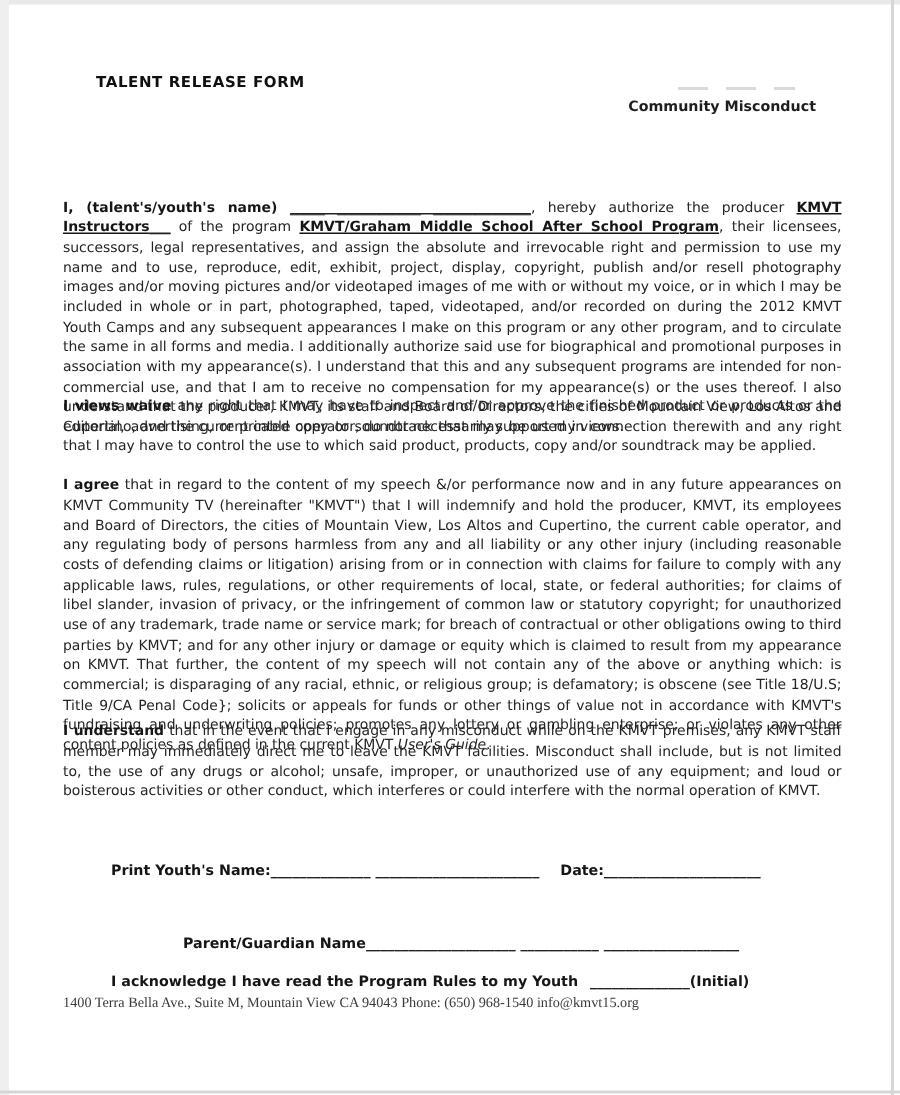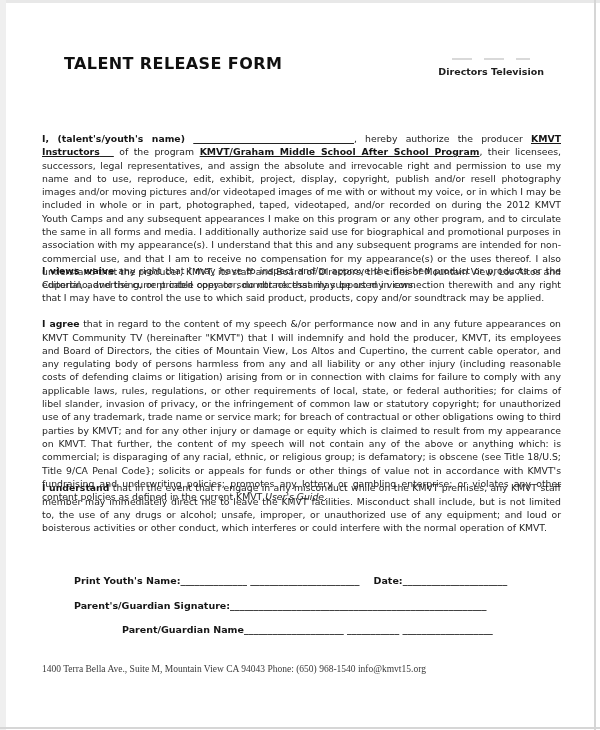--- a/index.html
+++ b/index.html
@@ -4,21 +4,21 @@
 <style>
   html,body{margin:0;padding:0;background:#fff;}
   .page{position:relative;width:600px;height:730px;background:#ffffff;overflow:hidden;
         font-family:"DejaVu Sans",sans-serif;color:#222;}
   
   .edge-top{position:absolute;left:0;top:0;width:600px;height:3px;background:#e8e8e8;}
   .edge-left{position:absolute;left:0;top:0;width:6px;height:730px;background:#efefef;}
   .edge-right{position:absolute;left:594px;top:0;width:2px;height:730px;background:#d6d6d6;}
   .edge-bottom{position:absolute;left:0;top:727px;width:600px;height:2px;background:#d6d6d6;}
 
-  .title{position:absolute;left:64px;top:43px;font-size:16px;font-weight:bold;
+  .title{position:absolute;left:64px;top:43px;font-size:10px;font-weight:bold;
          letter-spacing:.4px;color:#101010;}
   .faded-logo{position:absolute;right:70px;top:58px;width:78px;height:2px;
          background:repeating-linear-gradient(90deg,#d9d9d9 0 20px,transparent 20px 32px);}
   .org{position:absolute;right:56px;top:66px;font-size:9.5px;font-weight:bold;color:#1e1e1e;}
 
   .para{position:absolute;left:42px;width:519px;font-size:9.3px;line-height:13.3px;
         text-align:justify;color:#242424;}
   #p-auth{top:88px;margin-top:44px;}
   #p-waiver{top:255px;}
   #p-agree{top:308px;}
@@ -46,32 +46,32 @@
 <div class="page">
 
   <div class="edge-top"></div>
   <div class="edge-left"></div>
   <div class="edge-right"></div>
   <div class="edge-bottom"></div>
 
   <h1 class="title">TALENT RELEASE FORM</h1>
 
   <div class="faded-logo"></div>
-  <div class="org">Directors Television</div>
+  <div class="org">Community Misconduct</div>
 
   <p class="para" id="p-auth"><b>I,  (talent's/youth's name) </b><span class="u">_____ ____________ ______________</span><span>, hereby authorize the producer </span><b class="bu">KMVT Instructors</b><span class="u">___</span><span> of the program </span><b class="bu">KMVT/Graham Middle School After School Program</b><span>, their licensees, successors, legal representatives, and assign the absolute and irrevocable right and permission to use my name and to use, reproduce, edit, exhibit, project, display, copyright, publish and/or resell photography images and/or moving pictures and/or videotaped images of me with or without my voice, or in which I may be included in whole or in part, photographed, taped, videotaped, and/or recorded on during the 2012 KMVT Youth Camps and any subsequent appearances I make on this program or any other program, and to circulate the same in all forms and media. I additionally authorize said use for biographical and promotional purposes in association with my appearance(s). I understand that this and any subsequent programs are intended for non-commercial use, and that I am to receive no compensation for my appearance(s) or the uses thereof. I also understand that the producer, KMVT, its staff and Board of Directors, the cities of Mountain View, Los Altos and Cupertino, and the current cable operator, do not necessarily support my views.</span></p>
 
   <p class="para" id="p-waiver"><b>I views waive</b><span> any right that I may have to inspect and/or approve the finished product or products or the editorial, advertising, or printed copy or soundtrack that may be used in connection therewith and any right that I may have to control the use to which said product, products, copy and/or soundtrack may be applied.</span></p>
 
   <p class="para" id="p-agree"><b>I agree</b><span> that in regard to the content of my speech &amp;/or performance now and in any future appearances on KMVT Community TV (hereinafter "KMVT") that I will indemnify and hold the producer, KMVT, its employees and Board of Directors, the cities of Mountain View, Los Altos and Cupertino, the current cable operator, and any regulating body of persons harmless from any and all liability or any other injury (including reasonable costs of defending claims or litigation) arising from or in connection with claims for failure to comply with any applicable laws, rules, regulations, or other requirements of local, state, or federal authorities; for claims of libel slander, invasion of privacy, or the infringement of common law or statutory copyright; for unauthorized use of any trademark, trade name or service mark; for breach of contractual or other obligations owing to third parties by KMVT; and for any other injury or damage or equity which is claimed to result from my appearance on KMVT. That further, the content of my speech will not contain any of the above or anything which: is commercial; is disparaging of any racial, ethnic, or religious group; is defamatory; is obscene (see Title 18/U.S; Title 9/CA Penal Code}; solicits or appeals for funds or other things of value not in accordance with KMVT's fundraising and underwriting policies; promotes any lottery or gambling enterprise; or violates any other content policies as defined in the current KMVT </span><span class="it">User's Guide</span><span>.</span></p>
 
   <p class="para" id="p-conduct"><b>I understand</b><span> that in the event that I engage in any misconduct while on the KMVT premises, any KMVT staff member may immediately direct me to leave the KMVT facilities. Misconduct shall include, but is not limited to, the use of any drugs or alcohol; unsafe, improper, or unauthorized use of any equipment; and loud or boisterous activities or other conduct, which interferes or could interfere with the normal operation of KMVT.</span></p>
 
   <div class="sigrow" id="sig-print"><span>Print Youth's Name:</span><span>______________ _______________________</span><span class="date-label">Date:</span><span>______________________</span></div>
 
-  <div class="sigrow" id="sig-guardian-sig"><span>Parent's/Guardian Signature:</span><span>______________________________________________________</span></div>
 
   <div class="sigrow" id="sig-guardian-name"><span>Parent/Guardian Name</span><span>_____________________  ___________ ___________________</span></div>
 
+  <div class="sigrow" id="sig-ack"><span>I acknowledge I have read the Program Rules to my Youth</span><span class="ack-blank">______________</span><span>(Initial)</span></div>
 
   <div class="footer">1400 Terra Bella Ave., Suite M, Mountain View CA 94043 Phone: (650) 968-1540   info@kmvt15.org</div>
 
 </div>
 
 </body></html>

